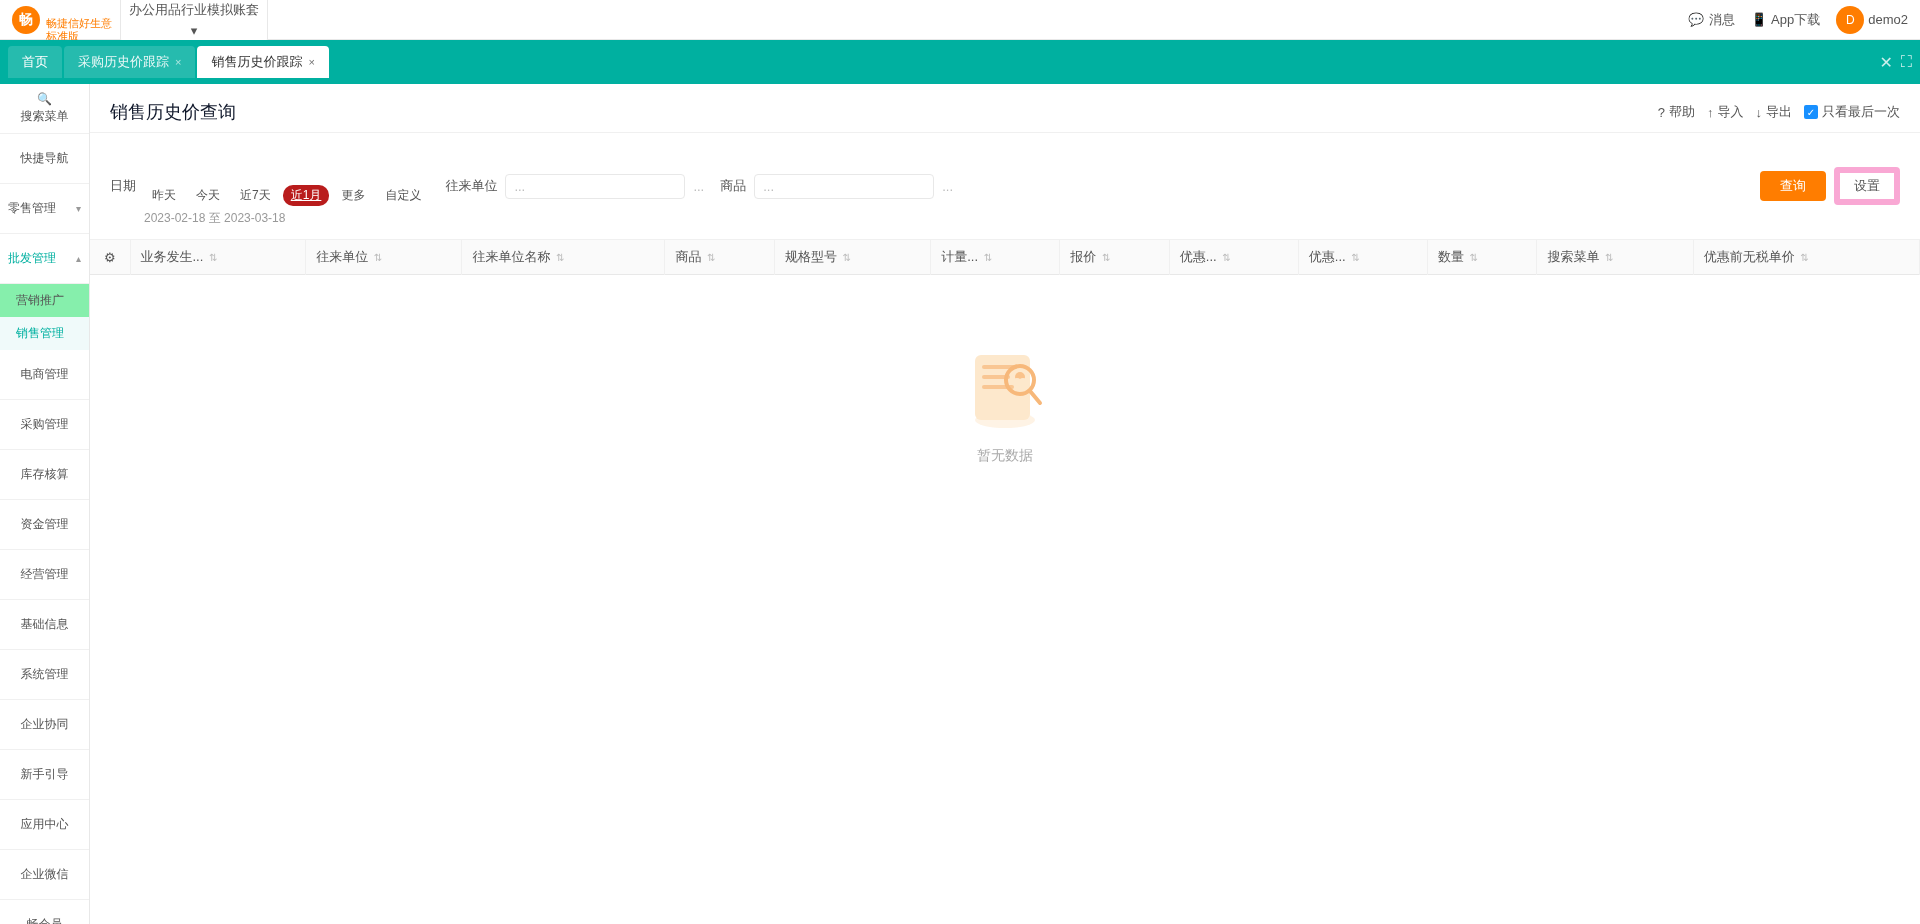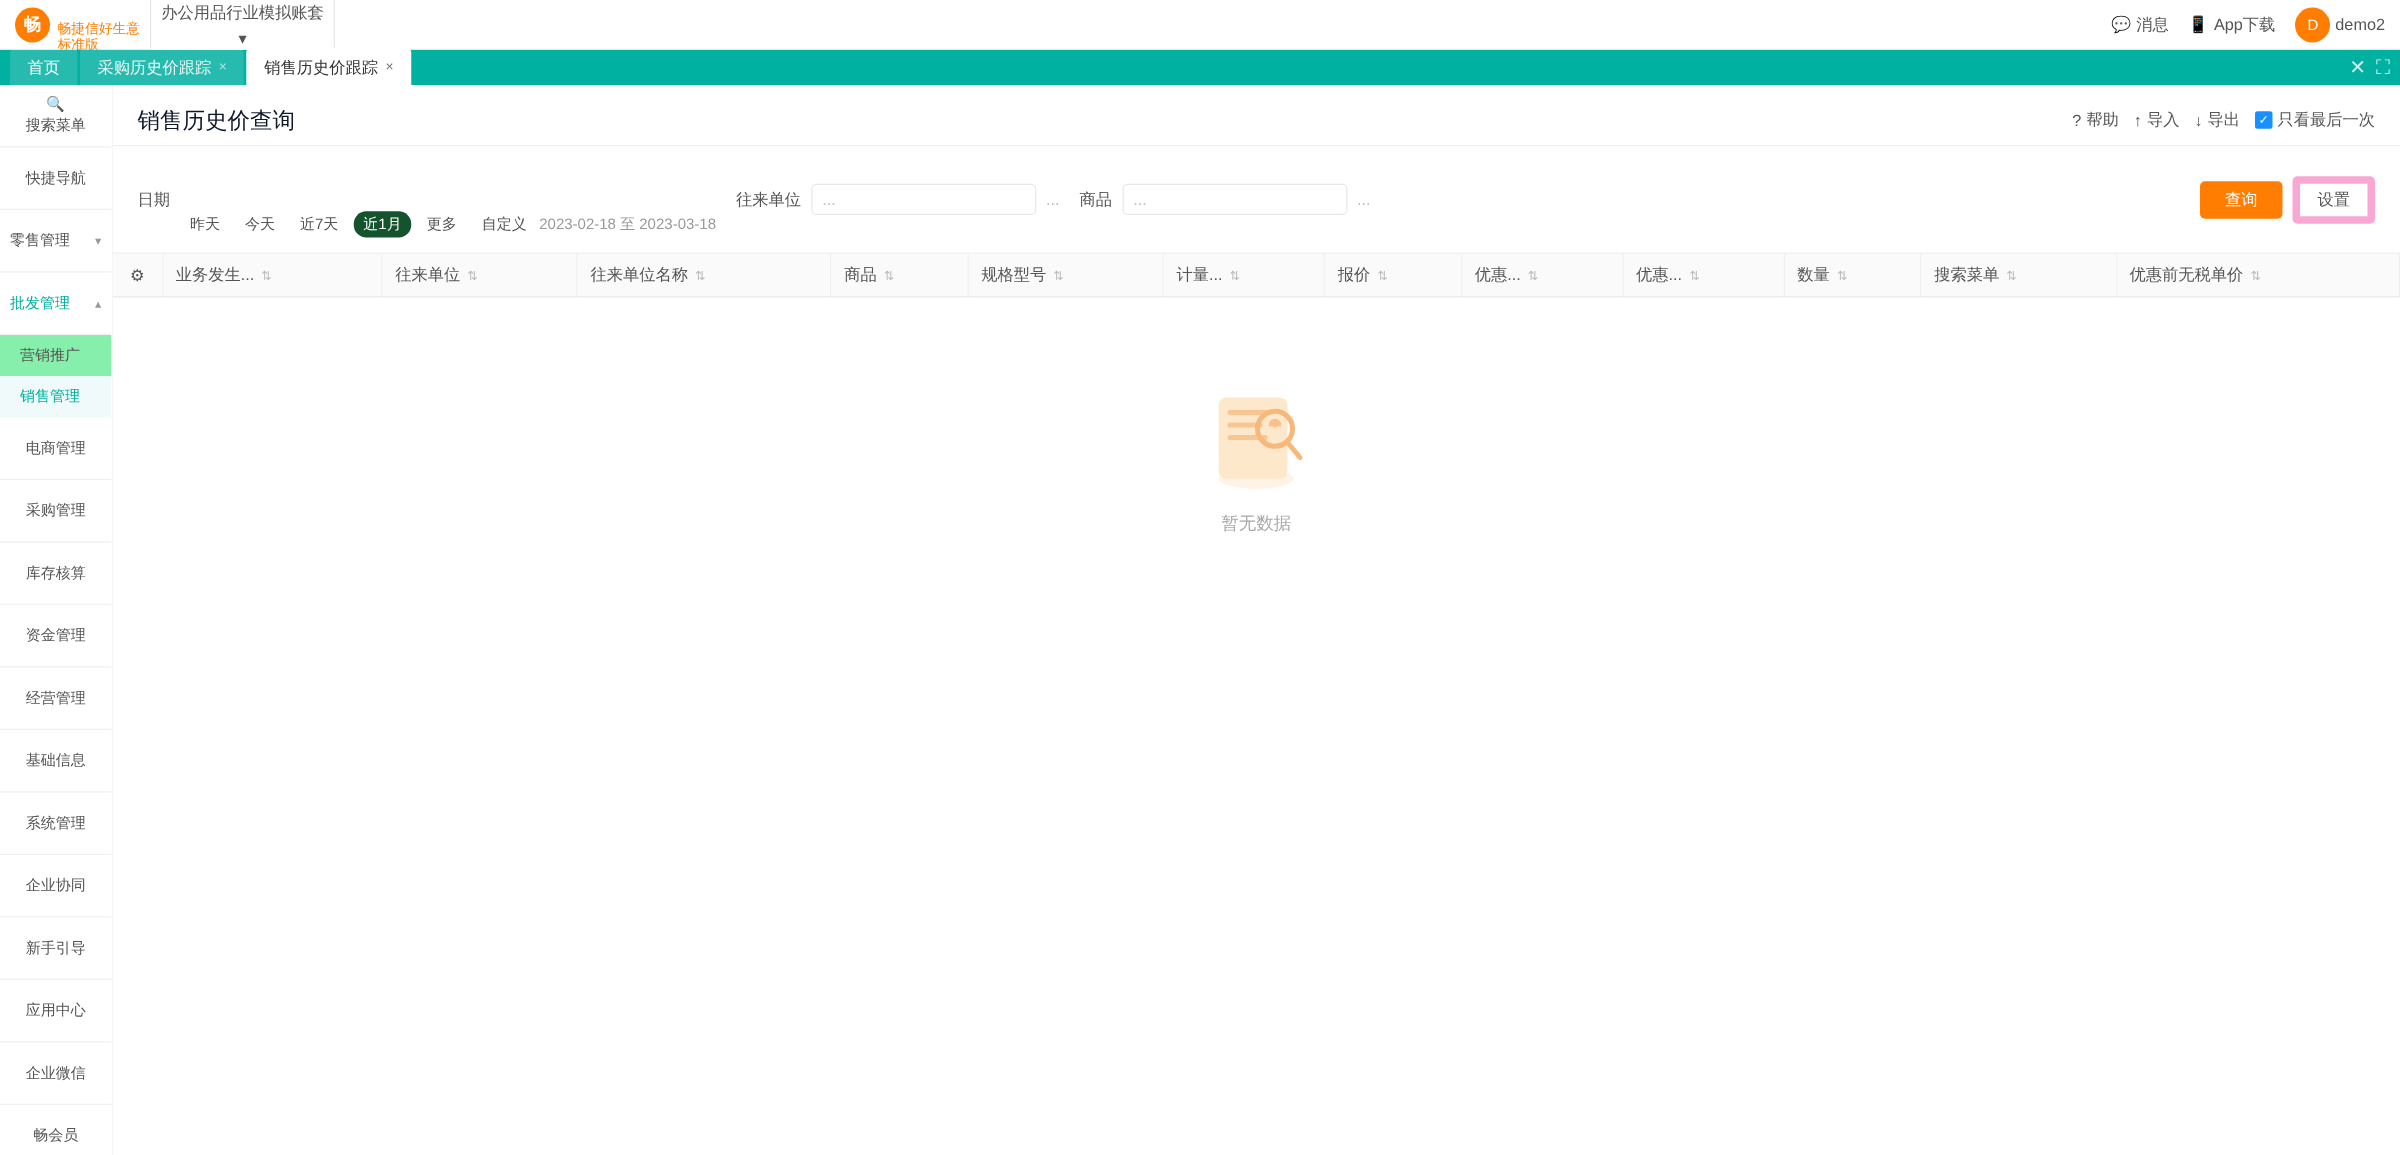--- a/index.html
+++ b/index.html
@@ -77,21 +77,21 @@
       background: #ff7d00;
       display: flex;
       align-items: center;
       justify-content: center;
       color: white;
       font-size: 12px;
     }
 
     
     .tab-bar {
-      height: 28px;
+      height: 44px;
       background: #00b0a0;
       display: flex;
       align-items: center;
       padding: 0 8px;
       flex-shrink: 0;
       gap: 2px;
     }
     .tab {
       height: 32px;
       padding: 0 14px;
@@ -282,23 +282,24 @@
       gap: 4px;
     }
     .date-chip {
       padding: 2px 8px;
       border-radius: 3px;
       font-size: 12px;
       cursor: pointer;
       color: #555;
     }
     .date-chip.active {
-      background: #14532d;
+      background: #b91c1c;
       color: white;
       border-radius: 10px;
+      text-decoration: underline;
     }
     .date-range-text {
       font-size: 12px;
       color: #999;
       margin-top: 2px;
     }
     .filter-input-group {
       display: flex;
       align-items: center;
       gap: 8px;
@@ -533,21 +534,21 @@
           <label class="checkbox-label">
             <div class="checkbox-blue">✓</div>
             <span>只看最后一次</span>
           </label>
         </div>
       </div>
 
       <div class="filter-bar">
         <div class="filter-group">
           <span class="filter-label">日期</span>
-          <div style="display:flex;flex-direction:row;gap:2px;margin-top:40px;">
+          <div style="display:flex;flex-direction:column;gap:2px;margin-top:40px;">
             <div class="date-chips">
               <span class="date-chip">昨天</span>
               <span class="date-chip">今天</span>
               <span class="date-chip">近7天</span>
               <span class="date-chip active">近1月</span>
               <span class="date-chip">更多</span>
               <span class="date-chip">自定义</span>
             </div>
             <div class="date-range-text">2023-02-18 至 2023-03-18</div>
           </div>

